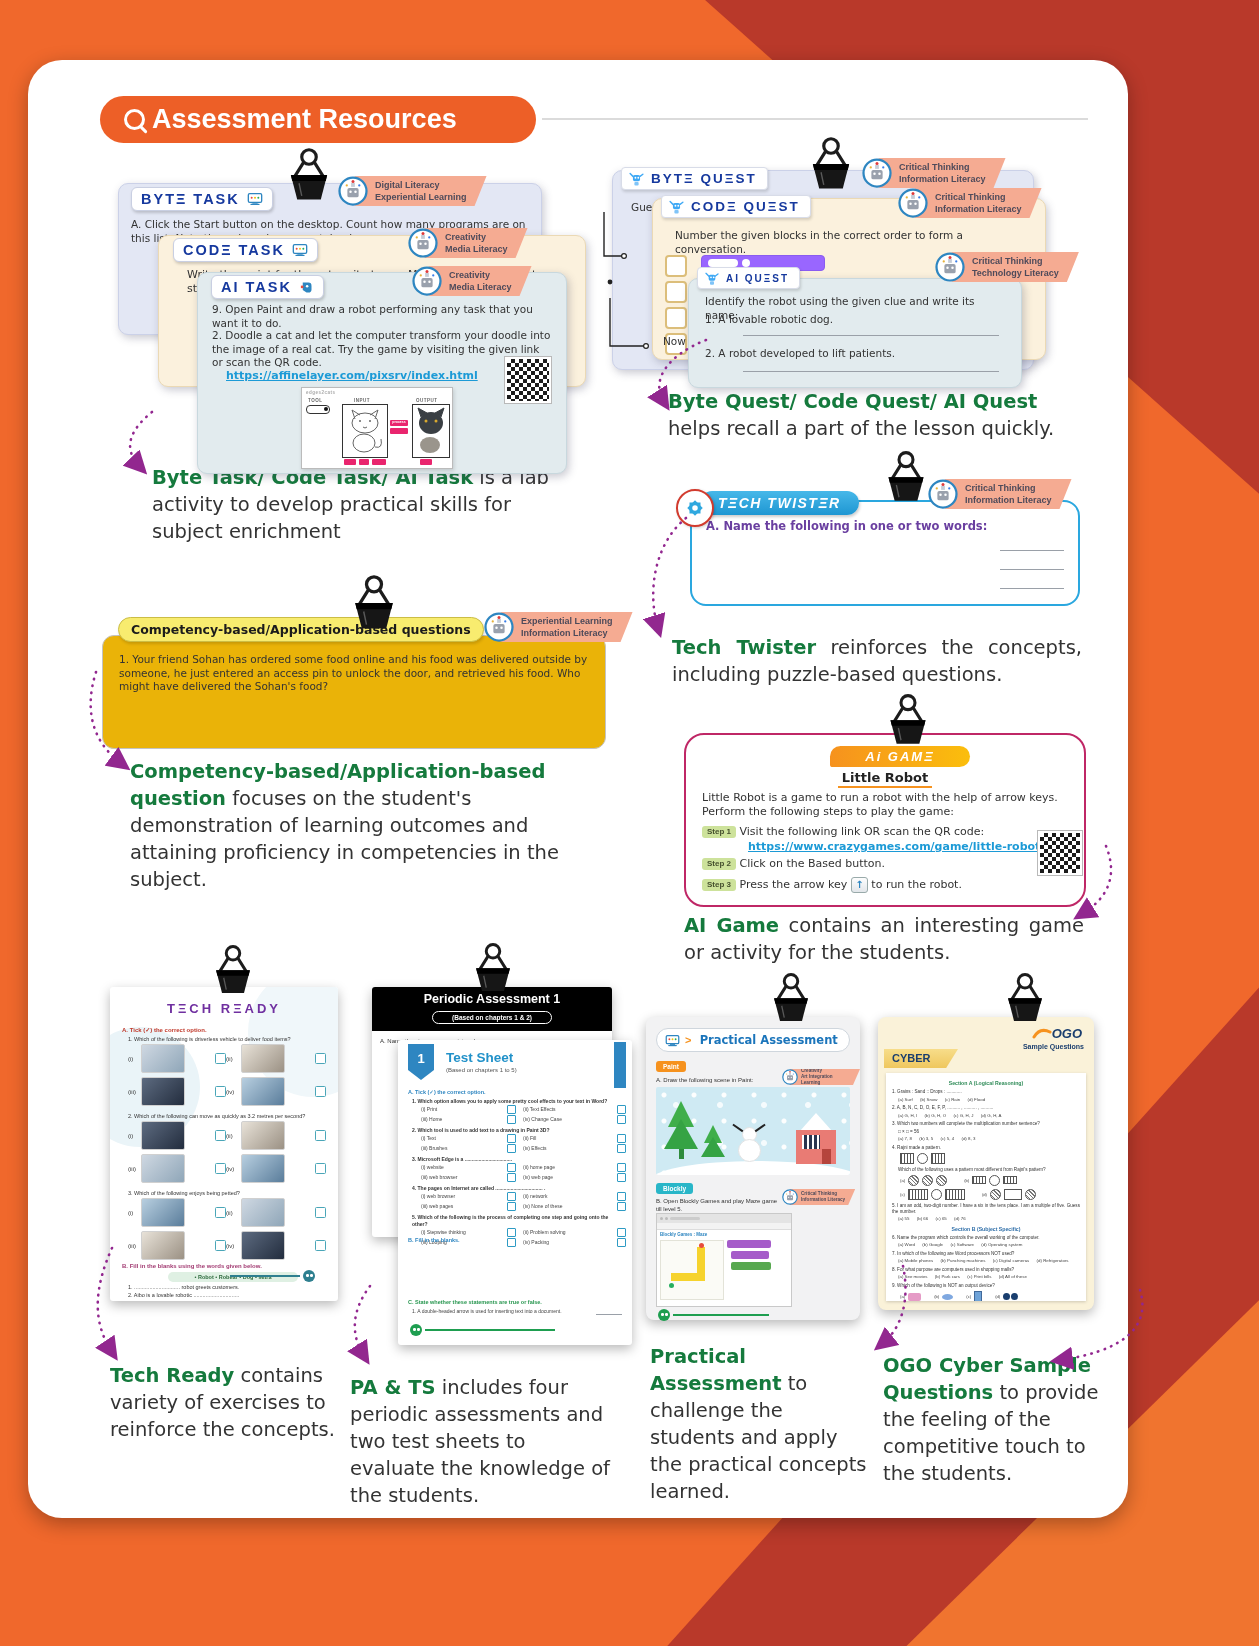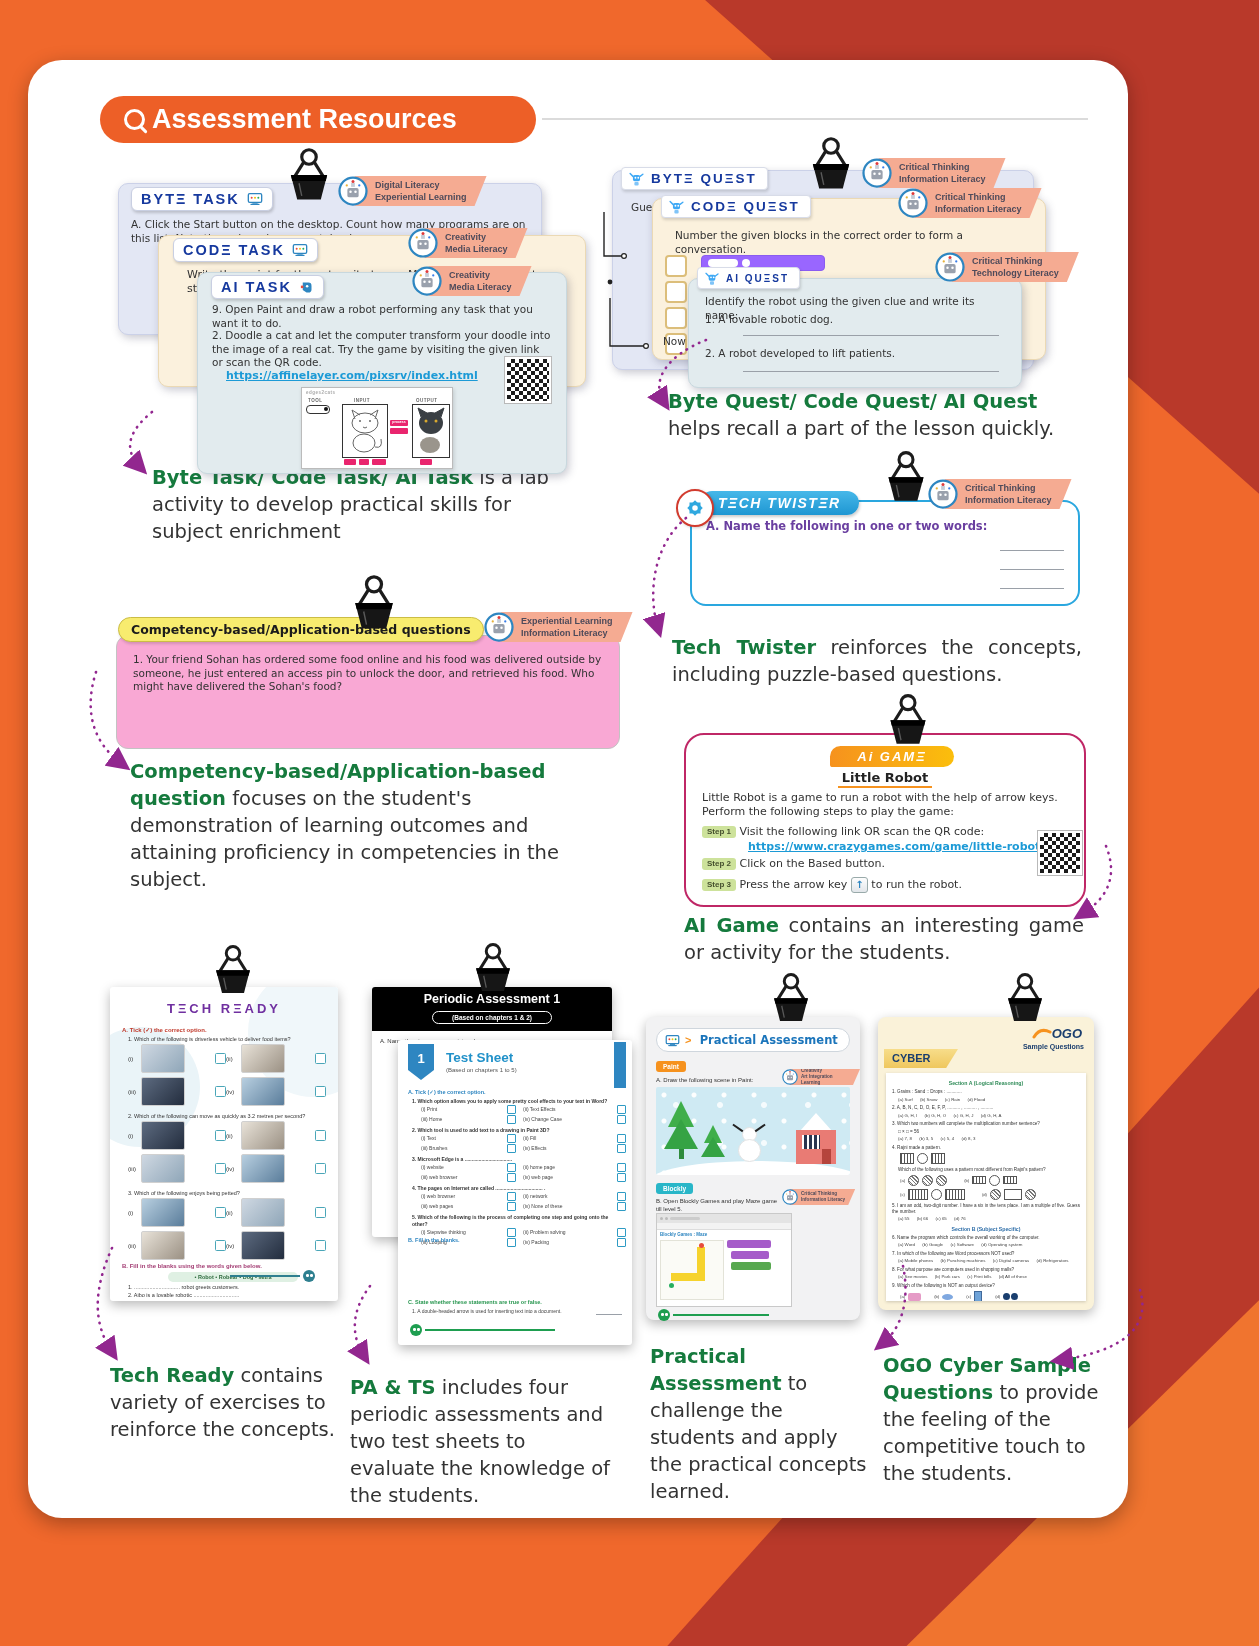--- a/index.html
+++ b/index.html
@@ -39,21 +39,21 @@
   .cap b{color:#157A3D;font-weight:700;}
   .jus{text-align:justify;}
 
   
   .tw-card{position:absolute;border:2.5px solid #2AA7DF;border-radius:16px;background:#fff;}
   .tw-hd{position:absolute;background:linear-gradient(#47B8E9,#1E96D2);color:#fff;font:800 14px "Liberation Sans",sans-serif;font-style:italic;letter-spacing:1.5px;border-radius:14px;padding:4px 18px;box-shadow:1px 2px 3px rgba(0,0,0,.2);}
   .gear-c{position:absolute;width:34px;height:34px;border-radius:50%;background:#fff;border:2.5px solid #D23B2E;display:flex;align-items:center;justify-content:center;box-shadow:1px 1px 3px rgba(0,0,0,.2);}
 
   
   .aig-card{position:absolute;border:2.5px solid #BF2766;border-radius:20px;background:#fff;}
-  .aig-pill{position:absolute;background:linear-gradient(90deg,#F6921E,#FBBE0C);color:#fff;font:800 13px "Liberation Sans",sans-serif;font-style:italic;letter-spacing:2px;border-radius:12px 12px 12px 3px;text-align:center;padding:3px 8px;}
+  .aig-pill{position:absolute;background:linear-gradient(90deg,#F6921E,#FBBE0C);color:#fff;font:800 13px "Liberation Sans",sans-serif;font-style:italic;letter-spacing:2px;border-radius:12px 12px 12px 3px;text-align:center;padding:3px 16px;}
   .step{display:inline-block;background:#CDE29B;border-radius:3px;font:700 8px/10px "Liberation Sans",sans-serif;color:#45502e;padding:1px 5px;vertical-align:middle;}
   .lnk{color:#1C9AD6;text-decoration:underline;}
   .keycap{display:inline-block;width:15px;height:14px;border:1px solid #9aa;border-radius:3px;background:linear-gradient(#fdfdfd,#e2e6ea);color:#2E86C1;font:700 10px/14px "DejaVu Sans",sans-serif;text-align:center;vertical-align:middle;}
   .qr{position:absolute;background:repeating-conic-gradient(#1b1b1b 0% 25%,#fff 0% 50%) 0 0/8px 8px;border:2px solid #fff;outline:1px solid #b9b9b9;}
 
   
   .sheet{position:absolute;background:#fff;box-shadow:0 4px 12px rgba(0,0,0,.28);border-radius:3px;}
   .t6{font:500 6px/1.35 "Liberation Sans",sans-serif;color:#333;}
   .t55{font:500 5.5px/1.35 "Liberation Sans",sans-serif;color:#333;}
   .sec-red{font:700 6px/1.3 "Liberation Sans",sans-serif;color:#C0392B;}
@@ -398,21 +398,21 @@
   <div class="blank-line" style="position:absolute;left:1000px;top:569px;width:64px;z-index:3"></div>
   <div class="blank-line" style="position:absolute;left:1000px;top:588px;width:64px;z-index:3"></div>
   <svg class="clip" style="left:878px;top:450px;z-index:7" width="56" height="56">
       <use href="#clip"></use>
     </svg>
 
   <div class="cap jus" style="left:672px;top:634px;width:410px">
     <b>Tech Twister</b><span> reinforces the concepts, including puzzle-based questions.</span>
   </div>
 
-  <div style="position:absolute;left:116px;top:635px;width:502px;height:112px;background:#f9a8d4;border:1.5px solid #c3c3c3;border-radius:12px;z-index:2">
+  <div style="position:absolute;left:102px;top:635px;width:502px;height:112px;background:#eab308;border:1.5px solid #c3c3c3;border-radius:12px;z-index:2">
     <div class="body-text" style="position:absolute;left:16px;top:17px;width:472px">1.   Your friend Sohan has ordered some food online and his food was delivered outside by someone, he just entered an access pin to unlock the door, and retrieved his food. Who might have delivered the Sohan's food?</div>
   </div>
   <div style="position:absolute;left:118px;top:617px;background:#F8EC6F;border:1.5px solid #CBBD45;border-radius:13px;padding:4px 12px;font:700 12.5px 'DejaVu Sans',sans-serif;color:#1b1b1b;z-index:4;box-shadow:1px 2px 3px rgba(0,0,0,.15)">
     <span>Competency-based/Application-based questions</span>
   </div>
   <div class="badge" style="left:484px;top:612px;z-index:4">
     <div class="rib">
         <span>Experiential Learning</span>
         <span>Information Literacy</span>
       </div>

